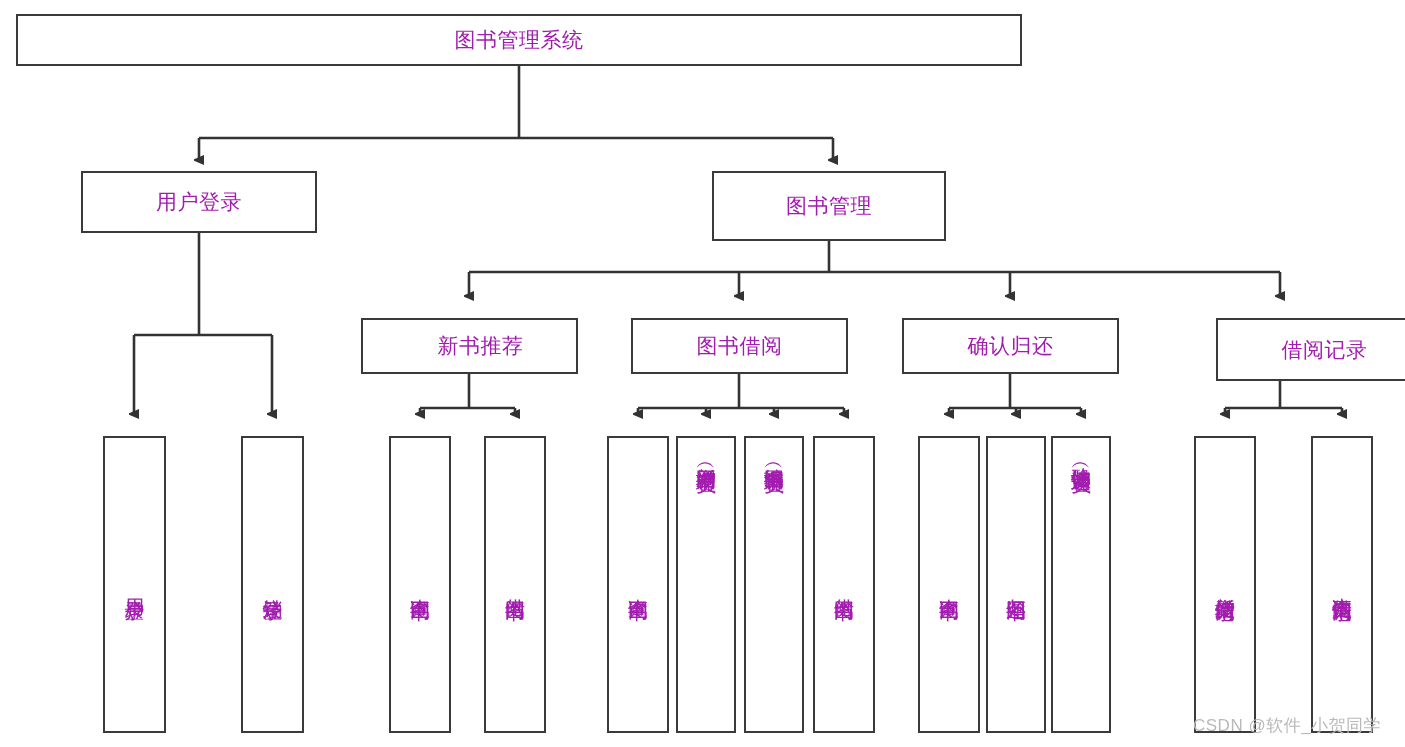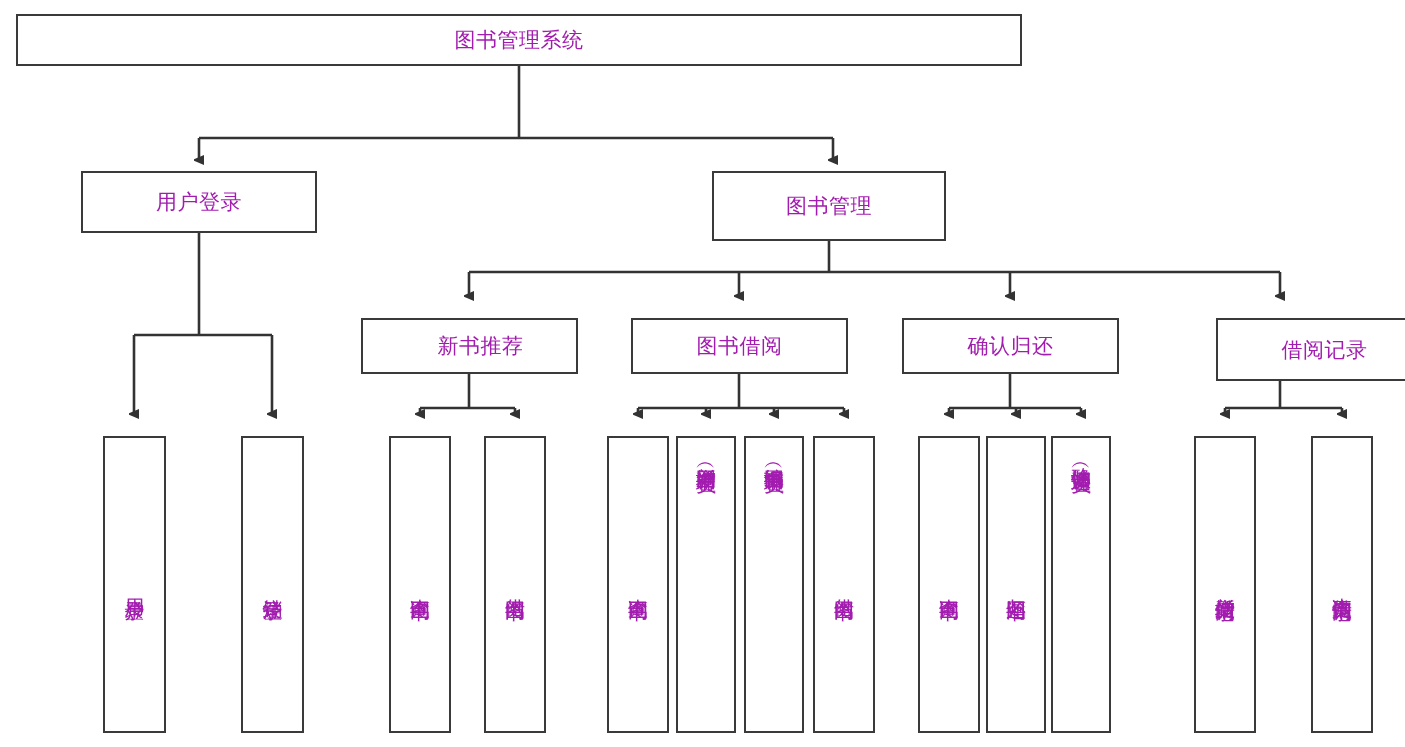--- a/index.html
+++ b/index.html
@@ -201,14 +201,15 @@
     <span class="node-label">确认归还（管理员）</span>
   </div>
 
   <div class="node-box leaf centered" style="left:1194px; top:436px; width:62px; height:297px;">
     <span class="node-label">新增借阅记录</span>
   </div>
   <div class="node-box leaf centered" style="left:1311px; top:436px; width:62px; height:297px;">
     <span class="node-label">查询借阅记录</span>
   </div>
 
+  <div class="watermark">CSDN @软件_小贺同学</div>
 
 </div>
 
 </body></html>

